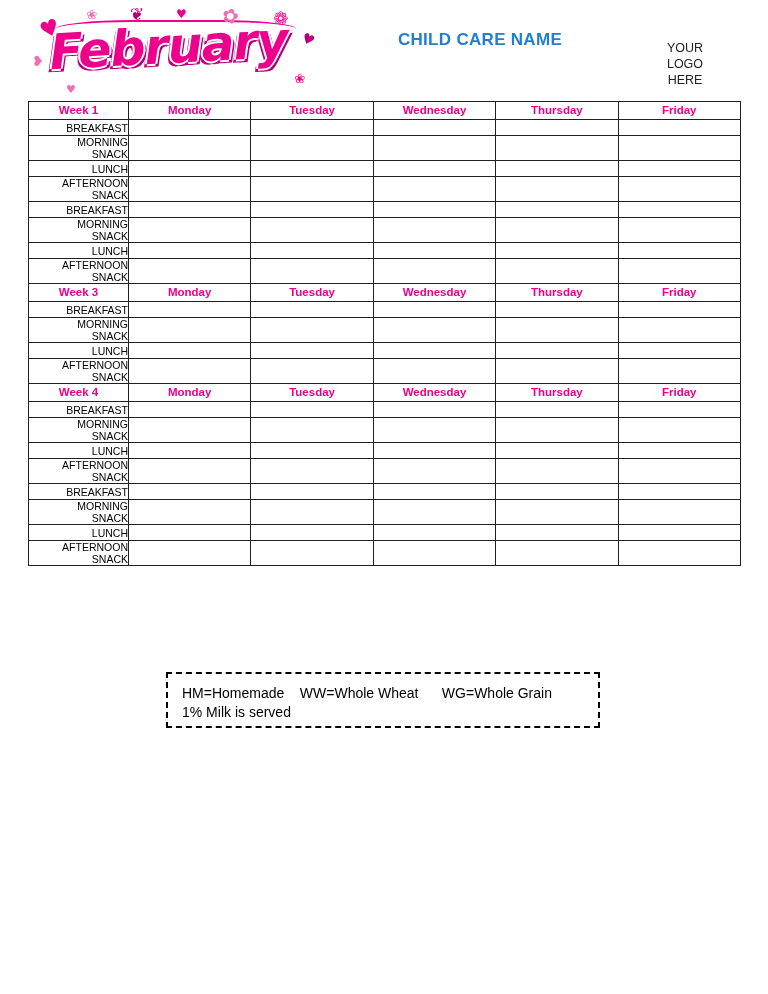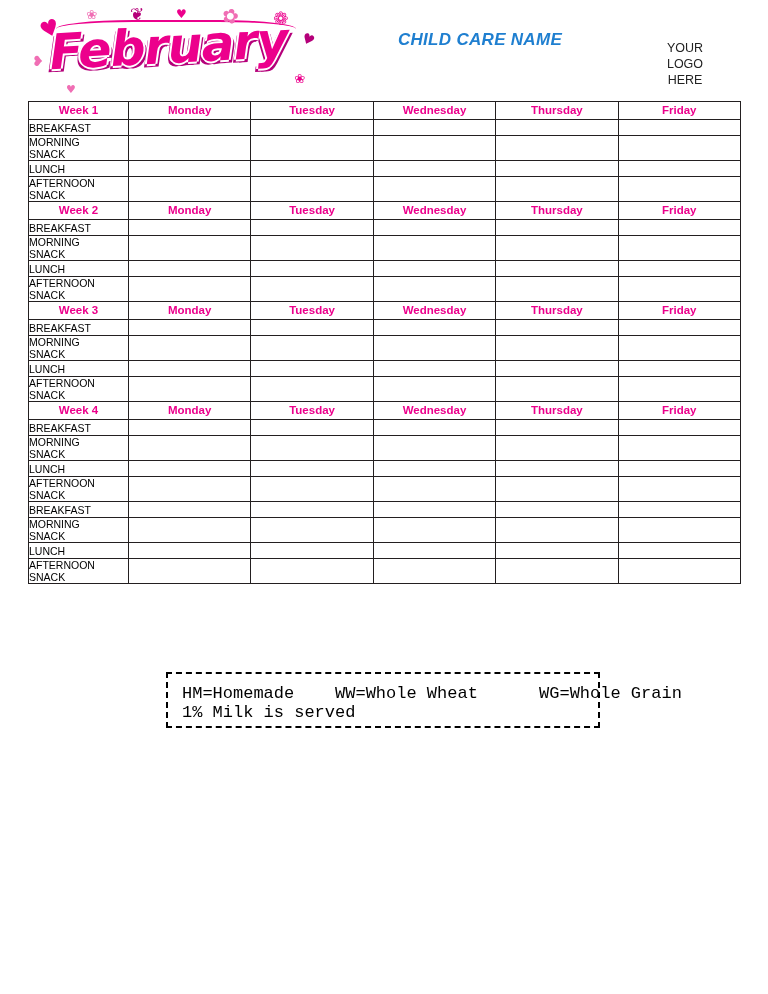--- a/index.html
+++ b/index.html
@@ -86,21 +86,20 @@
   .center-title {
     position: absolute;
     left: 330px;
     top: 30px;
     width: 300px;
     text-align: center;
     font-size: 17px;
     font-weight: bold;
     color: #1f7fd0;
     letter-spacing: .3px;
-    font-style: italic;
   }
 
   .logo-box {
     position: absolute;
     left: 640px;
     top: 40px;
     width: 90px;
     text-align: center;
     font-size: 12.5px;
     line-height: 16px;
@@ -128,43 +127,43 @@
   .week-label, .day-label {
     text-align: center;
     font-size: 11.5px;
     font-weight: bold;
     color: #ec008c;
     height: 17px;
     line-height: 17px;
     margin-top: 38px;
   }
   .meal-label {
-    text-align: left;
+    text-align: right;
     font-size: 10.5px;
     color: #000;
     line-height: 12px;
     padding: 1px 0;
   }
   .meal-label.two-line { line-height: 12px; margin-left: 13px; }
   .cell-empty { background: #ffffff; }
 
   
   .legend {
     position: absolute;
     left: 166px;
     top: 672px;
     width: 434px;
     height: 56px;
     border: 2px dashed #000;
     box-sizing: border-box;
     padding: 10px 14px;
   }
   .legend-line {
-    font-family: Liberation Mono, monospace;
-    font-size: 17px;
+    font-family: Liberation Sans, sans-serif;
+    font-size: 14px;
     color: #000;
     line-height: 19px;
     white-space: pre;
   }
 </style>
 </head>
 <body>
 
 <div class="page">
 
@@ -240,28 +239,20 @@
         <tr>
           <td class="meal-label two-line" style="white-space: pre-line;">AFTERNOON
 SNACK</td>
           <td class="cell-empty"></td>
           <td class="cell-empty"></td>
           <td class="cell-empty"></td>
           <td class="cell-empty"></td>
           <td class="cell-empty"></td>
         </tr>
         <tr>
-          <td class="week-label">Week 2</td>
-          <td class="day-label">Monday</td>
-          <td class="day-label">Tuesday</td>
-          <td class="day-label">Wednesday</td>
-          <td class="day-label">Thursday</td>
-          <td class="day-label">Friday</td>
-        </tr>
-        <tr>
           <td class="meal-label" style="white-space: pre-line;">BREAKFAST</td>
           <td class="cell-empty"></td>
           <td class="cell-empty"></td>
           <td class="cell-empty"></td>
           <td class="cell-empty"></td>
           <td class="cell-empty"></td>
         </tr>
         <tr>
           <td class="meal-label two-line" style="white-space: pre-line;">MORNING
 SNACK</td>

